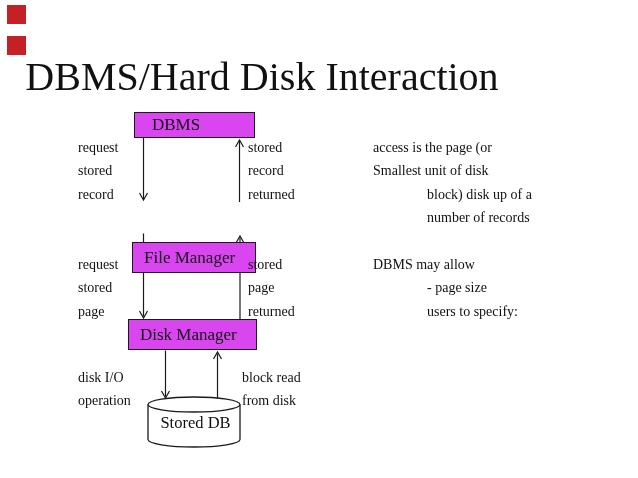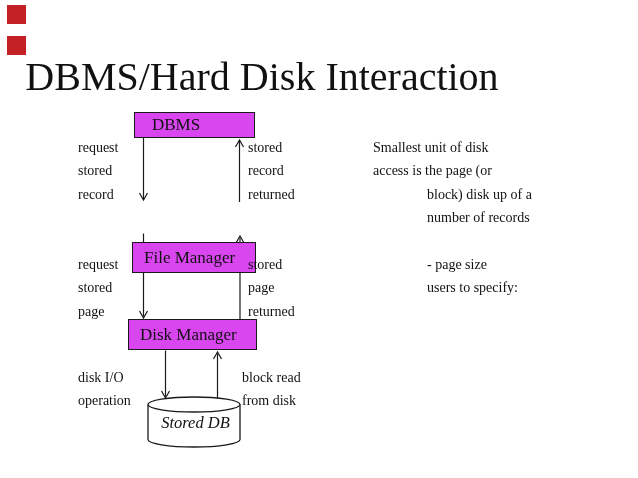--- a/index.html
+++ b/index.html
@@ -53,21 +53,20 @@
   .grpC-right { left:242px; top:366px; }
   .note1 { left:373px; top:136px; }
   .note2 { left:373px; top:253px; }
   .indent { margin-left:54px; }
   .cyl-label {
     position:absolute;
     left:148px; top:413px; width:95px;
     font-size:16.5px;
     text-align:center;
     white-space:nowrap;
-    font-style:italic;
   }
   svg.overlay {
     position:absolute; left:0; top:0;
     width:638px; height:478px;
     pointer-events:none;
   }
 </style>
 </head>
 <body>
 
@@ -151,23 +150,24 @@
   <div class="txt grpC-left">
     <div>disk I/O</div>
     <div>operation</div>
   </div>
   <div class="txt grpC-right">
     <div>block read</div>
     <div>from disk</div>
   </div>
 
   <div class="txt note1">
+    <div>access is the page (or</div>
     <div>Smallest unit of disk</div>
-    <div>access is the page (or</div>
     <div class="indent">block) disk up of a</div>
     <div class="indent">number of records</div>
   </div>
   <div class="txt note2">
+    <div>DBMS may allow</div>
     <div class="indent">- page size</div>
     <div class="indent">users to specify:</div>
   </div>
 
 </div>
 
 </body></html>

